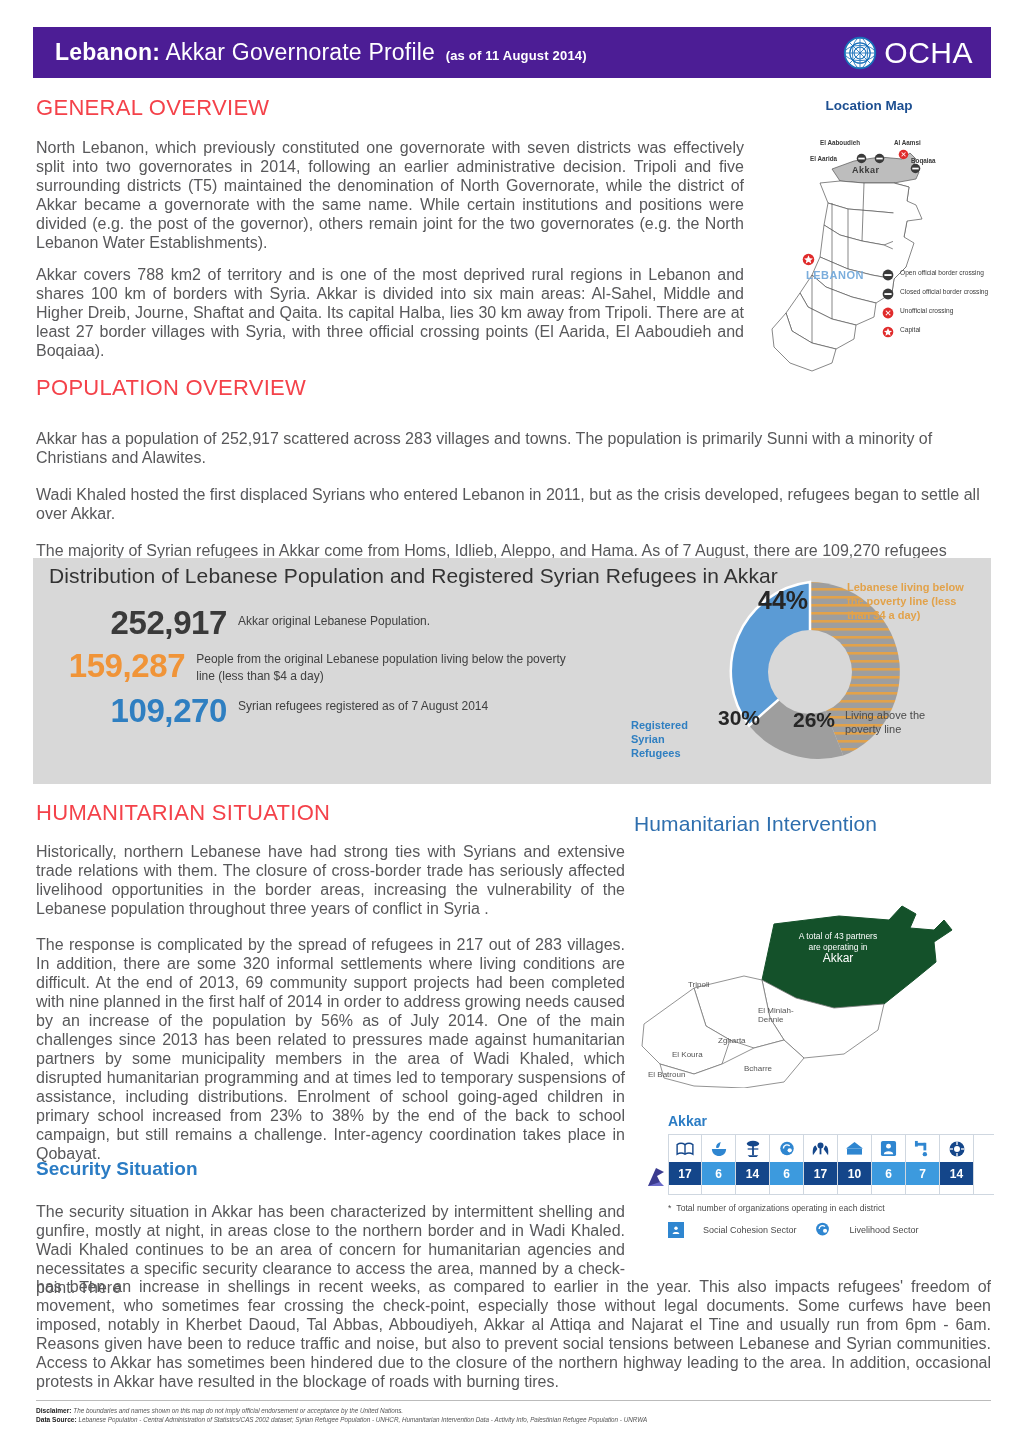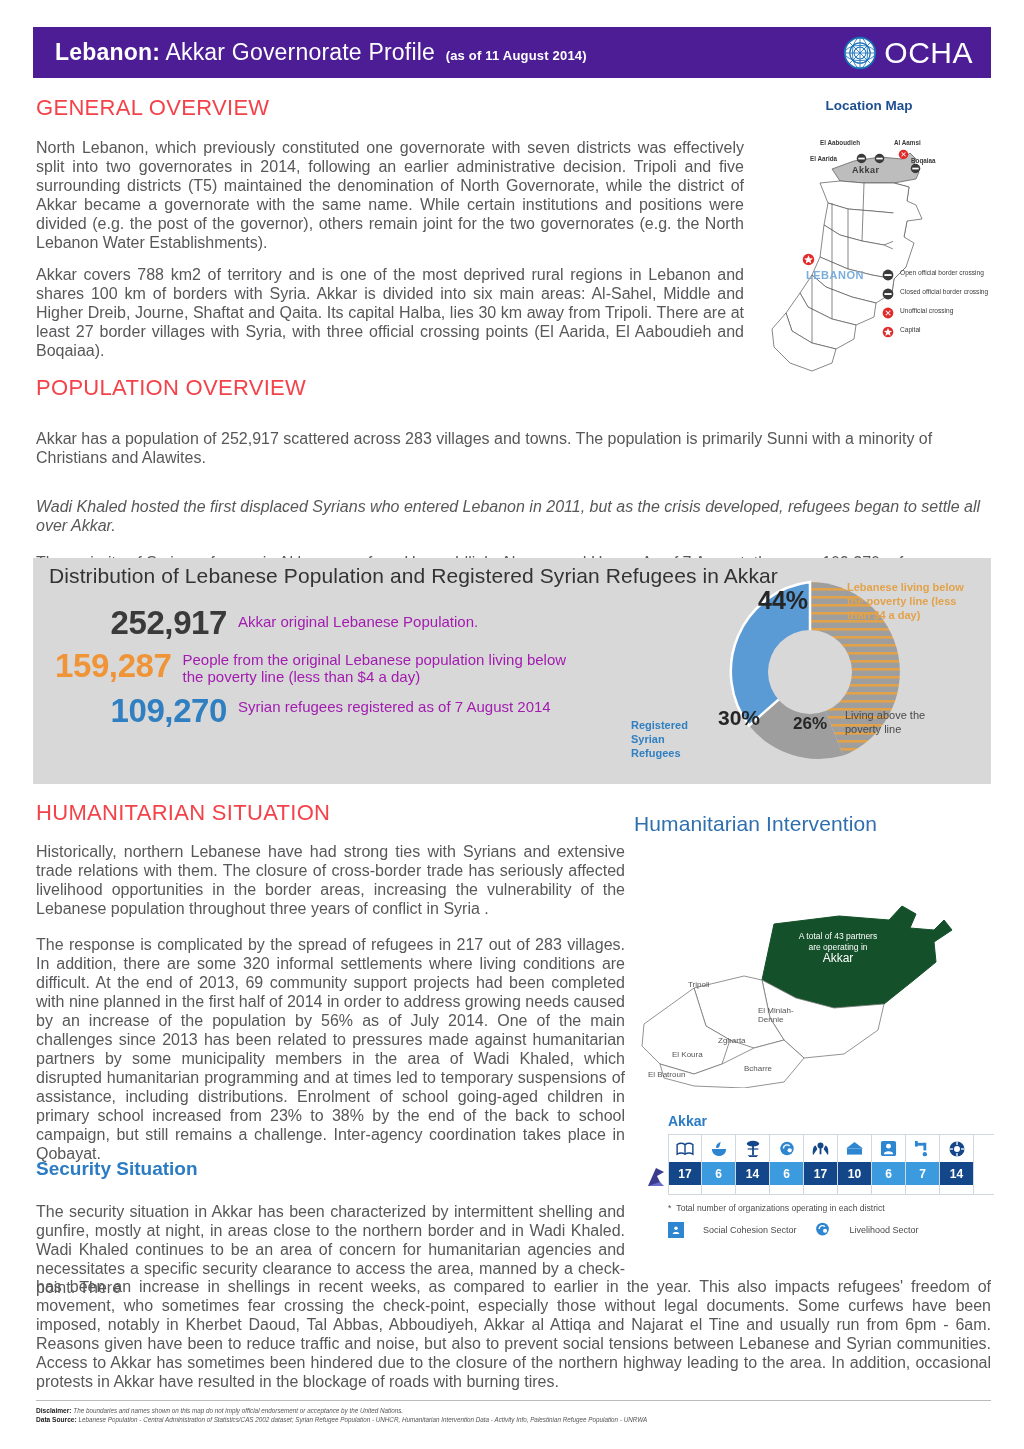--- a/index.html
+++ b/index.html
@@ -79,21 +79,21 @@
   .stat-rows { position:absolute; left:22px; top:48px; width:520px; }
   .stat-row { display:flex; align-items:flex-start; margin-bottom:9px; }
   .stat-num {
     font-size:33px; font-weight:bold; line-height:34px;
     width:172px; text-align:right; letter-spacing:-.4px;
   }
   .stat-num.grey { color:#3a3a3a; }
   .stat-num.orange { color:#f09438; }
   .stat-num.blue { color:#2f7fc1; }
   .stat-desc {
-    font-size:15px; line-height:17px; color:#a21caf;
+    font-size:12px; line-height:17px; color:#404040;
     margin-left:11px; padding-top:7px;
   }
 
   
   #donut-chart { position:absolute; left:600px; top:10px; width:355px; height:210px; }
   .donut-lbl { position:absolute; font-size:11px; line-height:14px; font-weight:bold; }
   .donut-pct { position:absolute; font-size:25px; font-weight:bold; color:#262626; }
 
   
   #humanitarian-situation { position:absolute; left:36px; top:800px; width:589px; }
@@ -254,21 +254,21 @@
           </svg>
           <span class="txt">Capital</span>
         </div>
       </div>
     </div>
   </div>
 
   <div id="population-overview">
     <h2 class="sect">POPULATION OVERVIEW</h2>
     <p class="body" style="text-align:left;">Akkar has a population of 252,917 scattered across 283 villages and towns. The population is primarily Sunni with a minority of Christians and Alawites.</p>
-    <p class="body" style="text-align:left; margin-top:30px;font-style:italic;">Wadi Khaled hosted the first displaced Syrians who entered Lebanon in 2011, but as the crisis developed, refugees began to settle all over Akkar.</p>
+    <p class="body" style="text-align:left; margin-top:18px;">Wadi Khaled hosted the first displaced Syrians who entered Lebanon in 2011, but as the crisis developed, refugees began to settle all over Akkar.</p>
     <p class="body" style="text-align:left; margin-top:18px;">The majority of Syrian refugees in Akkar come from Homs, Idlieb, Aleppo, and Hama. As of 7 August, there are 109,270 refugees registered in Akkar.</p>
   </div>
 
   <div id="distribution-panel">
     <div class="panel-title">Distribution of Lebanese Population and Registered Syrian Refugees in Akkar</div>
 
     <div class="stat-rows">
       <div class="stat-row">
         <div class="stat-num grey">252,917</div>
         <div class="stat-desc">Akkar original Lebanese Population.</div>
@@ -294,21 +294,21 @@
 
         <path d="M100 100 L100 10 A90 90 0 0 1 133.2 183.6 Z" fill="url(#hatch)"></path>
 
         <path d="M100 100 L133.2 183.6 A90 90 0 0 1 39.0 153.6 Z" fill="#9e9e9e"></path>
 
         <path d="M100 100 L39.0 153.6 A90 90 0 0 1 100 10 Z" fill="#5b9bd5" stroke="#ffffff" stroke-width="2.5"></path>
         <circle cx="100" cy="100" r="42" fill="#d8d8d8"></circle>
       </svg>
 
       <span class="donut-pct" style="left:125px; top:18px;">44%</span>
-      <span class="donut-pct" style="left:160px; top:140px; font-size:17px;margin-top:6px;">26%</span>
+      <span class="donut-pct" style="left:160px; top:140px; font-size:21px;">26%</span>
       <span class="donut-pct" style="left:85px; top:138px; font-size:21px;">30%</span>
 
       <span class="donut-lbl" style="left:214px; top:12px; width:135px; color:#e2a24a;">Lebanese living below the poverty line (less than $4 a day)</span>
       <span class="donut-lbl" style="left:212px; top:140px; width:110px; color:#4a4a4a; font-weight:normal;">Living above the poverty line</span>
       <span class="donut-lbl" style="left:-2px; top:150px; width:85px; color:#2f7fc1;">Registered Syrian Refugees</span>
     </div>
   </div>
 
   <div id="humanitarian-situation">
     <h2 class="sect">HUMANITARIAN SITUATION</h2>

